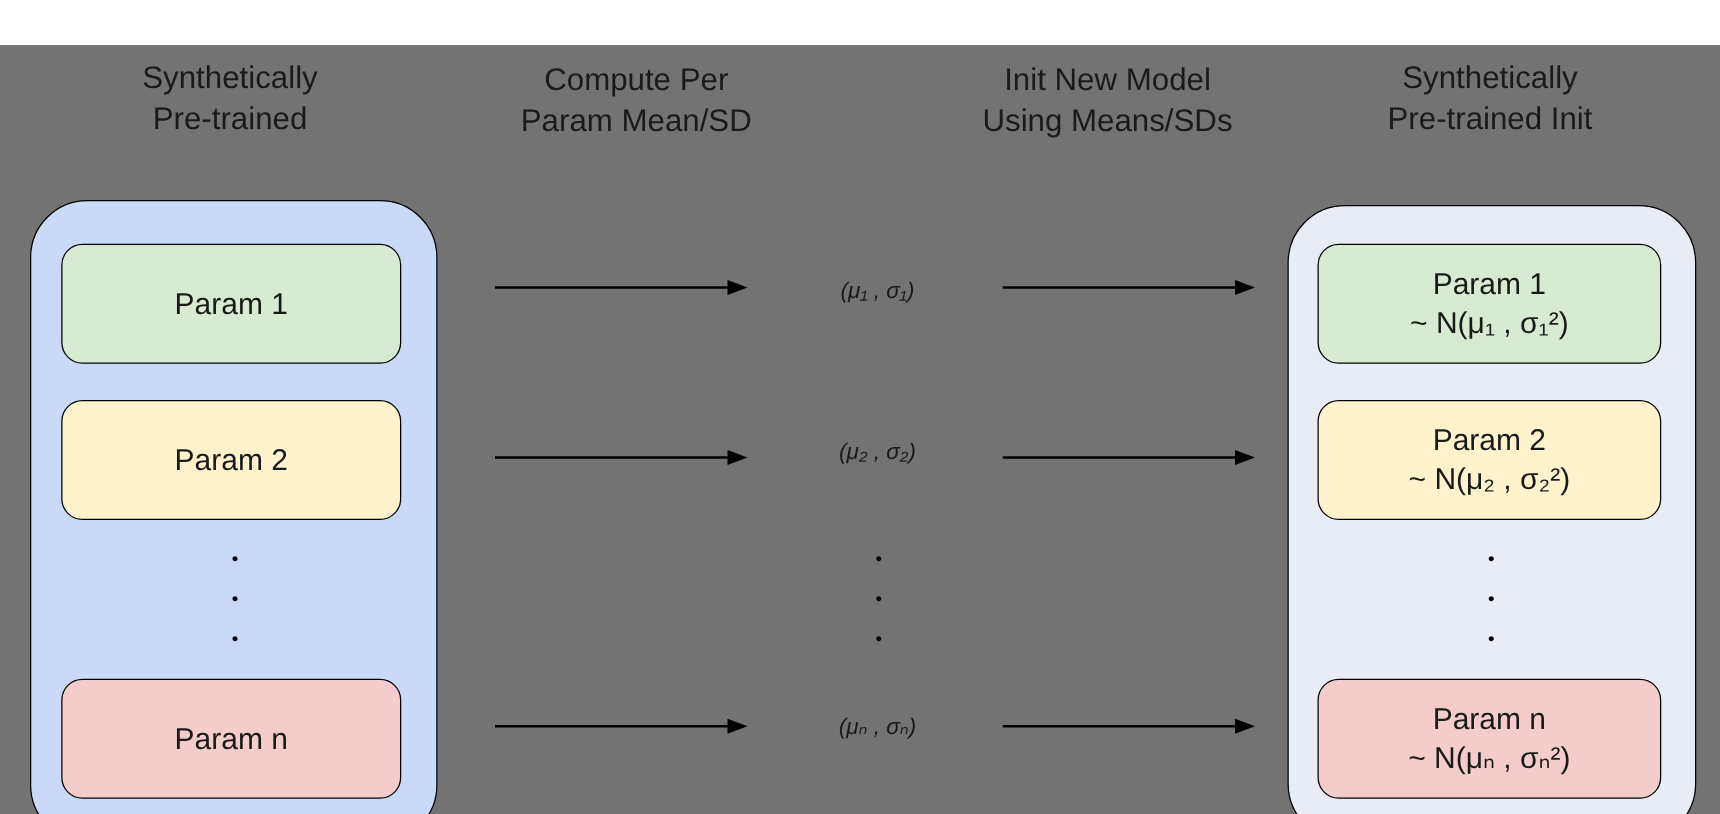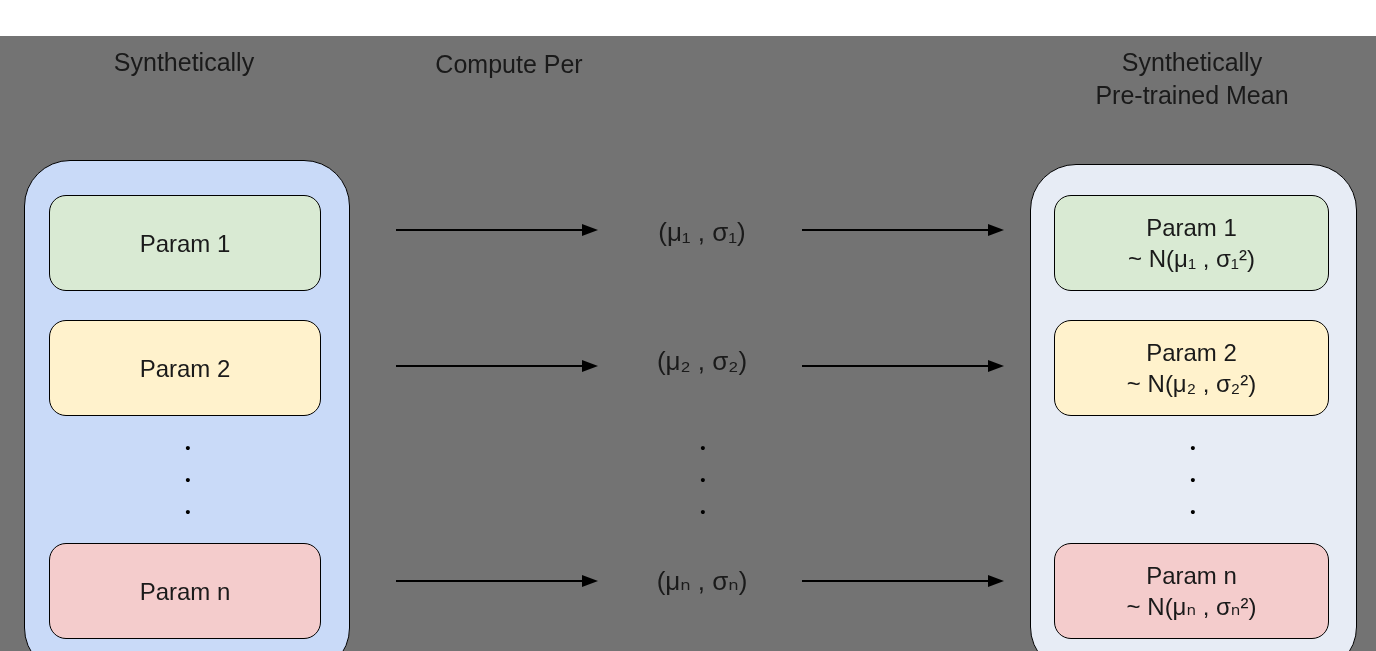--- a/index.html
+++ b/index.html
@@ -71,41 +71,48 @@
     position: absolute;
     transform: translateX(-50%);
     text-align: center;
     font-size: 15px;
     line-height: 32px;
     color: #000000;
   }
   .stat {
     position: absolute;
     transform: translateX(-50%);
-    font-size: 26px;
+    font-size: 18px;
     line-height: 32px;
     white-space: nowrap;
     text-align: right;
+    font-style: italic;
   }
   .arrow { position: absolute; }
 </style>
 </head>
 <body>
 
 <div class="canvas">
 
   <div class="hdr" style="left:184px; top:10px;">
     <div>Synthetically</div>
+    <div>Pre-trained</div>
   </div>
   <div class="hdr" style="left:509px; top:12px;">
     <div>Compute Per</div>
+    <div>Param Mean/SD</div>
+  </div>
+  <div class="hdr" style="left:886px; top:12px;">
+    <div>Init New Model</div>
+    <div>Using Means/SDs</div>
   </div>
   <div class="hdr" style="left:1192px; top:10px;">
     <div>Synthetically</div>
-    <div>Pre-trained Mean</div>
+    <div>Pre-trained Init</div>
   </div>
 
   <div class="model left-model">
     <div class="param fill-green pos-1">
       <span>Param 1</span>
     </div>
     <div class="param fill-yellow pos-2">
       <span>Param 2</span>
     </div>
     <div class="param fill-red pos-n">

